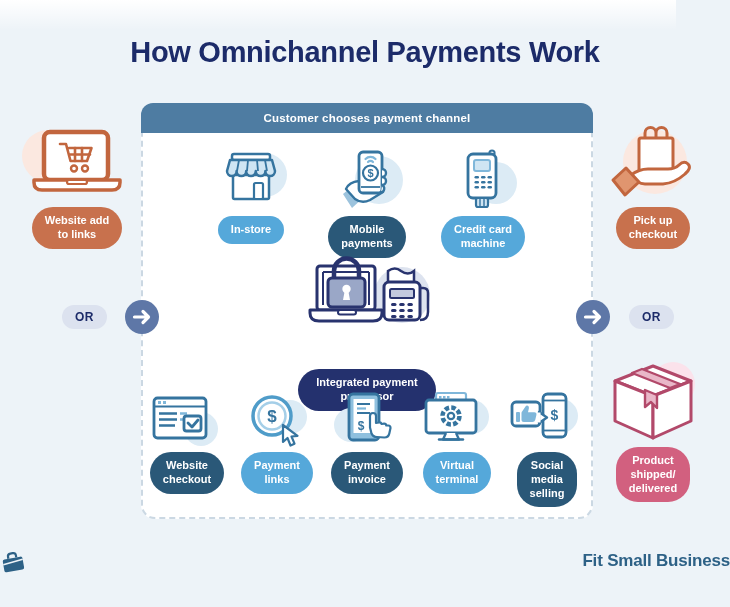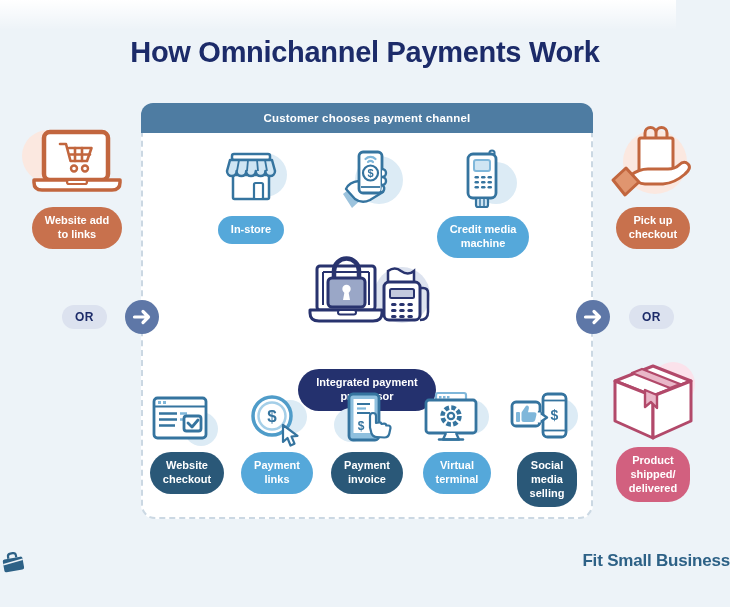--- a/index.html
+++ b/index.html
@@ -93,20 +93,22 @@
             <polygon points="28,47 39,38 49,50 37,61" fill="#9cc3dd"></polygon>
             <path d="M44,34 q-10,1 -13,8 l9,10 q7,5 15,1 l13,-8" fill="#fff" stroke="#35749f" stroke-width="2.4" stroke-linejoin="round" stroke-linecap="round"></path>
             <rect x="44" y="5" width="23" height="41" rx="4" fill="#fff" stroke="#35749f" stroke-width="2.8"></rect>
             <line x1="46" y1="40" x2="65" y2="40" stroke="#35749f" stroke-width="1.8"></line>
             <path d="M50.5,12 a7,7 0 0 1 10,0 M53,15 a3.5,3.5 0 0 1 5,0" stroke="#7fb7da" stroke-width="2.2" fill="none" stroke-linecap="round"></path>
             <circle cx="55.5" cy="26" r="7.5" fill="#fff" stroke="#35749f" stroke-width="2.2"></circle>
             <text x="55.5" y="30" font-size="11" font-weight="bold" fill="#35749f" text-anchor="middle">$</text>
             <path d="M67,22 a4,4 0 0 1 0,8 M67,30 a4,4 0 0 1 0,8 M67,38 a4,4 0 0 1 -1,7.5" stroke="#35749f" stroke-width="2.4" fill="#fff"></path>
           </svg>
         </div>
+        <div class="pill pill--steel">Mobile
+payments</div>
       </div>
 
       <div class="channel">
         <div class="icon-box">
           <svg width="104" height="66" viewBox="0 0 104 66">
             <circle cx="65" cy="36" r="21" fill="#dcebf5"></circle>
             <circle cx="61" cy="6" r="2.6" fill="#fff" stroke="#35749f" stroke-width="2"></circle>
             <rect x="37" y="7" width="28" height="44" rx="5" fill="#fff" stroke="#35749f" stroke-width="2.8"></rect>
             <rect x="43" y="13" width="16" height="11" rx="2" fill="#cfe5f3" stroke="#7fb7da" stroke-width="2"></rect>
             <g fill="#35749f">
@@ -117,21 +119,21 @@
                 <rect x="50" y="34" width="4.5" height="2.6" rx="1.3"></rect>
                 <rect x="56.5" y="34" width="4.5" height="2.6" rx="1.3"></rect>
               <rect x="43.5" y="39" width="4.5" height="2.6" rx="1.3"></rect>
                 <rect x="50" y="39" width="4.5" height="2.6" rx="1.3"></rect>
                 <rect x="56.5" y="39" width="4.5" height="2.6" rx="1.3"></rect>
             </g>
             <rect x="45" y="51" width="12" height="9" rx="2" fill="#cfe5f3" stroke="#35749f" stroke-width="2.2"></rect>
             <path d="M49,52 v7 M53,52 v7" stroke="#35749f" stroke-width="1.4"></path>
           </svg>
         </div>
-        <div class="pill pill--light">Credit media
+        <div class="pill pill--light">Credit card
 machine</div>
       </div>
     </div>
 
     <div class="processor">
       <div class="icon-box">
         <svg width="130" height="92" viewBox="0 0 130 92">
           <circle cx="100" cy="44" r="28" fill="#dde3ef"></circle>
           <rect x="15" y="15" width="58" height="44" rx="3" fill="#fff" stroke="#28336e" stroke-width="3"></rect>
           <path d="M21,21 h46 M21,21 v33 M67,21 v33" stroke="#28336e" stroke-width="2" fill="none"></path>

